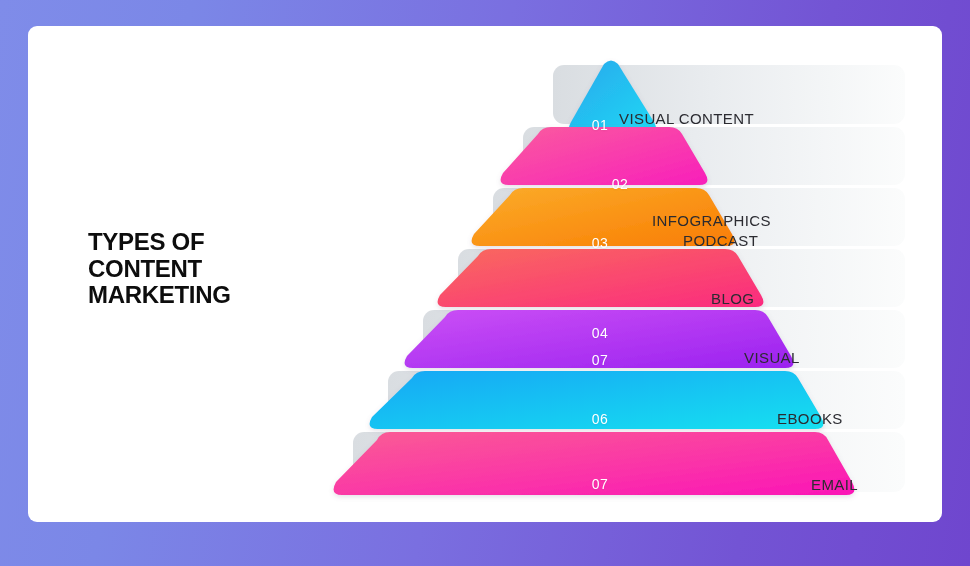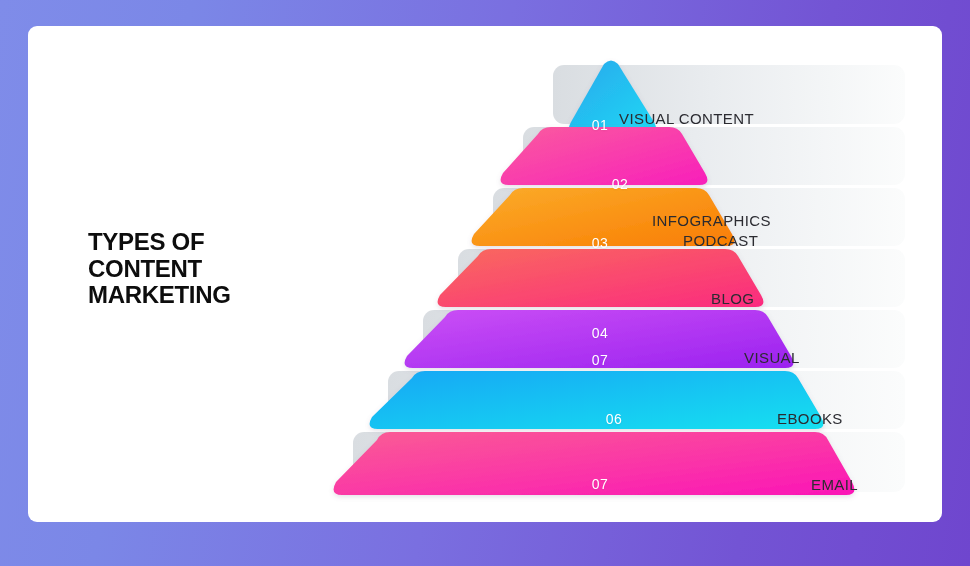--- a/index.html
+++ b/index.html
@@ -126,21 +126,21 @@
       <path filter="url(#sh)" fill="url(#gr6)" d="M 384 352 Q 388 345 397 345 L 757 345 Q 766 345 770 352 L 793 391 Q 800 403 787 403 L 350 403 Q 337 403 344 391 Z"></path>
 
       <path filter="url(#sh)" fill="url(#gr7)" d="M 349 414 Q 353 406 362 406 L 787 406 Q 796 406 800 414 L 824 456 Q 831 469 818 469 L 314 469 Q 301 469 308 456 Z"></path>
     </svg>
 
     <div class="tier-num" style="left:572px; top:99px;">01</div>
     <div class="tier-num" style="left:592px; top:158px;">02</div>
     <div class="tier-num" style="left:572px; top:217px;">03</div>
     <div class="tier-num" style="left:572px; top:275px;margin-top:32px;">04</div>
     <div class="tier-num" style="left:572px; top:334px;">07</div>
-    <div class="tier-num" style="left:572px; top:393px;margin-left:14px;">06</div>
+    <div class="tier-num" style="left:572px; top:393px;">06</div>
     <div class="tier-num" style="left:572px; top:458px;">07</div>
 
     <div class="tier-label" style="left:591px; top:92px;">VISUAL CONTENT</div>
     <div class="tier-label" style="left:624px; top:155px;margin-top:39px;">INFOGRAPHICS</div>
     <div class="tier-label" style="left:655px; top:214px;">PODCAST</div>
     <div class="tier-label" style="left:683px; top:272px;">BLOG</div>
     <div class="tier-label" style="left:716px; top:331px;">VISUAL</div>
     <div class="tier-label" style="left:749px; top:392px;">EBOOKS</div>
     <div class="tier-label" style="left:783px; top:458px;">EMAIL</div>
 

